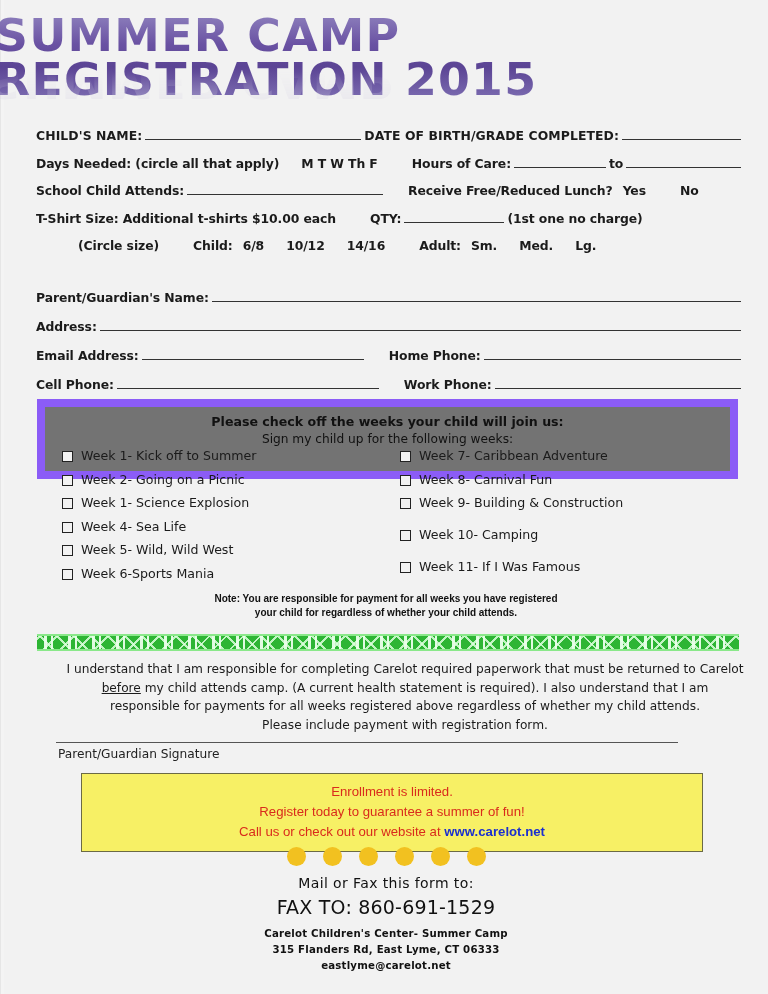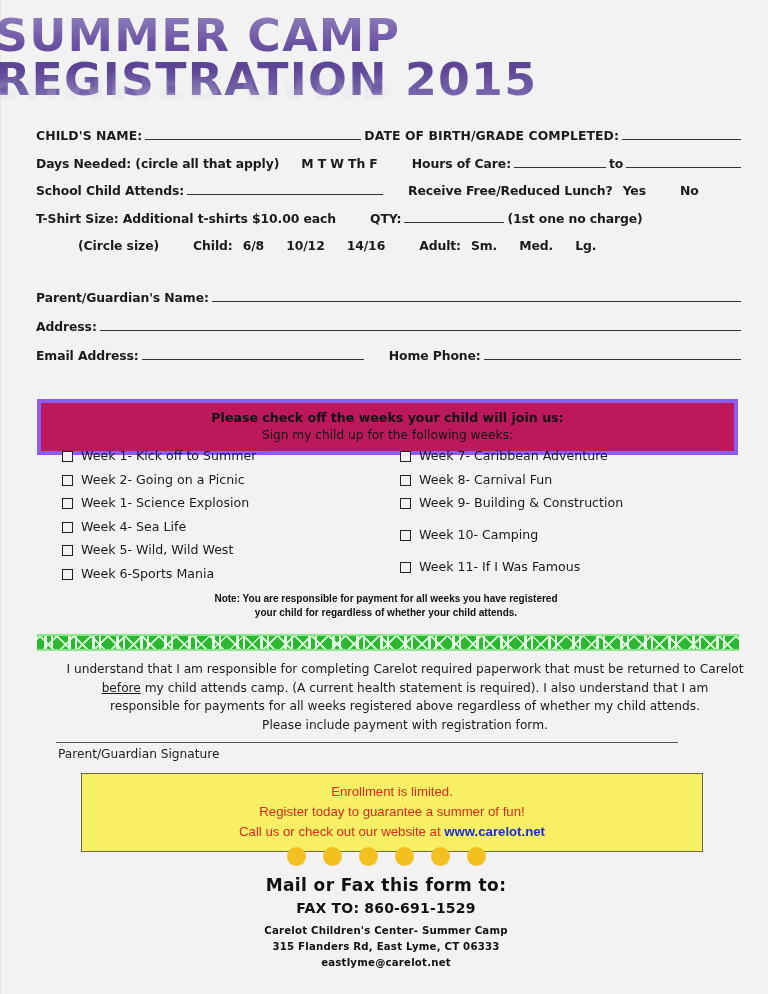--- a/index.html
+++ b/index.html
@@ -98,23 +98,23 @@
     font-family: "DejaVu Sans", sans-serif;
     font-size: 12.4px;
     color: #1b1b1b;
   }
   .parent-block .frow { margin-bottom: 14px; }
 
   
   .bluebox {
     position: absolute;
     left: 33px; right: 30px; top: 399px;
-    border: 4px solid #8b5cf6;
-    background: #be185d;
-    padding: 6px 8px 7px;
+    border: 8px solid #8b5cf6;
+    background: #737373;
+    padding: 6px 8px 23px;
     text-align: center;
     font-family: "DejaVu Sans", sans-serif;
     color: #111;
   }
   .bluebox .l1 { font-size: 12.6px; font-weight: bold; line-height: 1.45; }
   .bluebox .l2 { font-size: 12.2px; line-height: 1.4; }
 
   
   .weeks {
     position: absolute;
@@ -243,22 +243,22 @@
   }
 
   
   .footer {
     position: absolute;
     left: 0; right: 0; top: 874px;
     text-align: center;
     font-family: "DejaVu Sans", sans-serif;
     color: #111;
   }
-  .footer .f1 { font-size: 17px; font-weight: bold; letter-spacing: 0.4px; line-height: 1.4; }
-  .footer .f2 { font-size: 14px; font-weight: bold; letter-spacing: 0.2px; line-height: 1.45; }
+  .footer .f1 { font-size: 14px; font-weight: normal; letter-spacing: 0.4px; line-height: 1.4; }
+  .footer .f2 { font-size: 19px; font-weight: normal; letter-spacing: 0.2px; line-height: 1.45; }
   .footer .f3 { font-size: 10.2px; font-weight: bold; letter-spacing: 0.2px; line-height: 1.55; margin-top: 5px; }
 </style>
 </head>
 <body>
 
 <div class="page">
   <div class="sheet">
 
     <div class="title-wrap">
       <span class="title">SUMMER CAMP REGISTRATION 2015</span>
@@ -334,20 +334,27 @@
         <span class="lbl">Address:</span>
         <span class="rule grow"></span>
       </div>
       <div class="frow">
         <span class="lbl">Email Address:</span>
         <span class="rule" style="width:222px"></span>
         <span class="sp-md"></span>
         <span class="lbl">Home Phone:</span>
         <span class="rule grow"></span>
       </div>
+      <div class="frow">
+        <span class="lbl">Cell Phone:</span>
+        <span class="rule" style="width:262px"></span>
+        <span class="sp-md"></span>
+        <span class="lbl">Work Phone:</span>
+        <span class="rule grow"></span>
+      </div>
     </div>
 
     <div class="bluebox">
       <div class="l1">Please check off the weeks your child will join us:</div>
       <div class="l2">Sign my child up for the following weeks:</div>
     </div>
 
     <div class="weeks">
       <div class="col left">
         <div class="wk">

